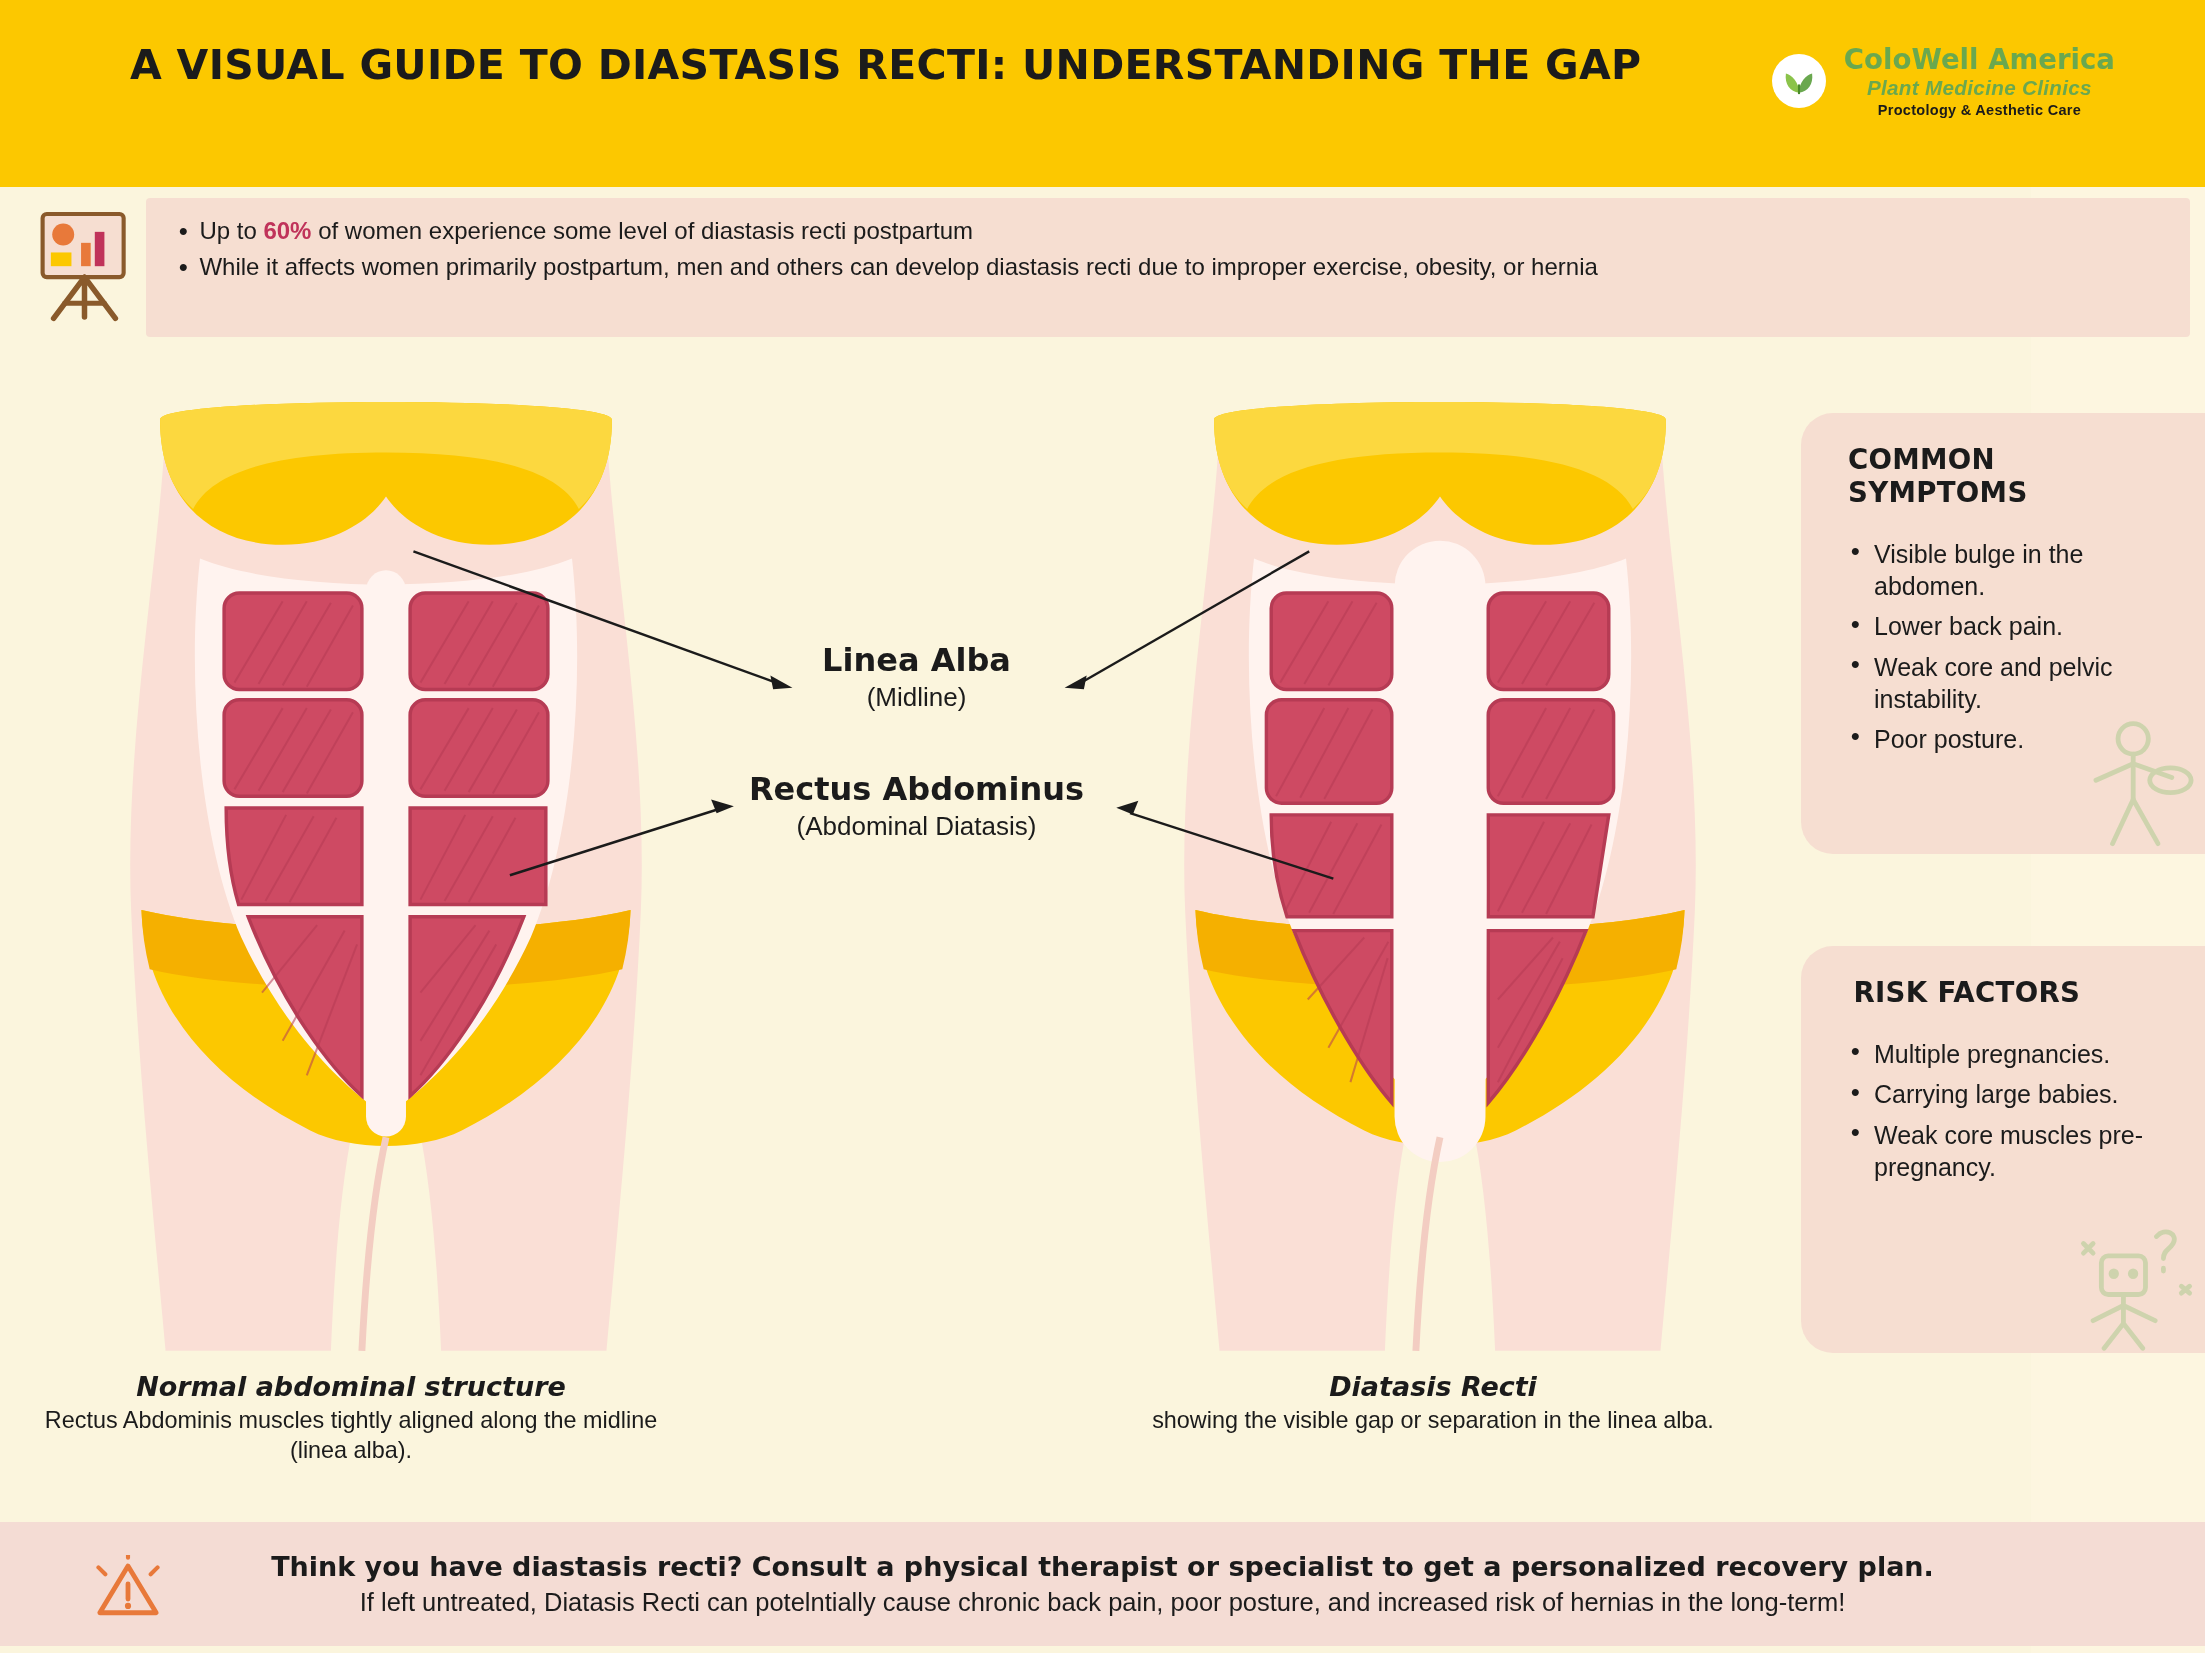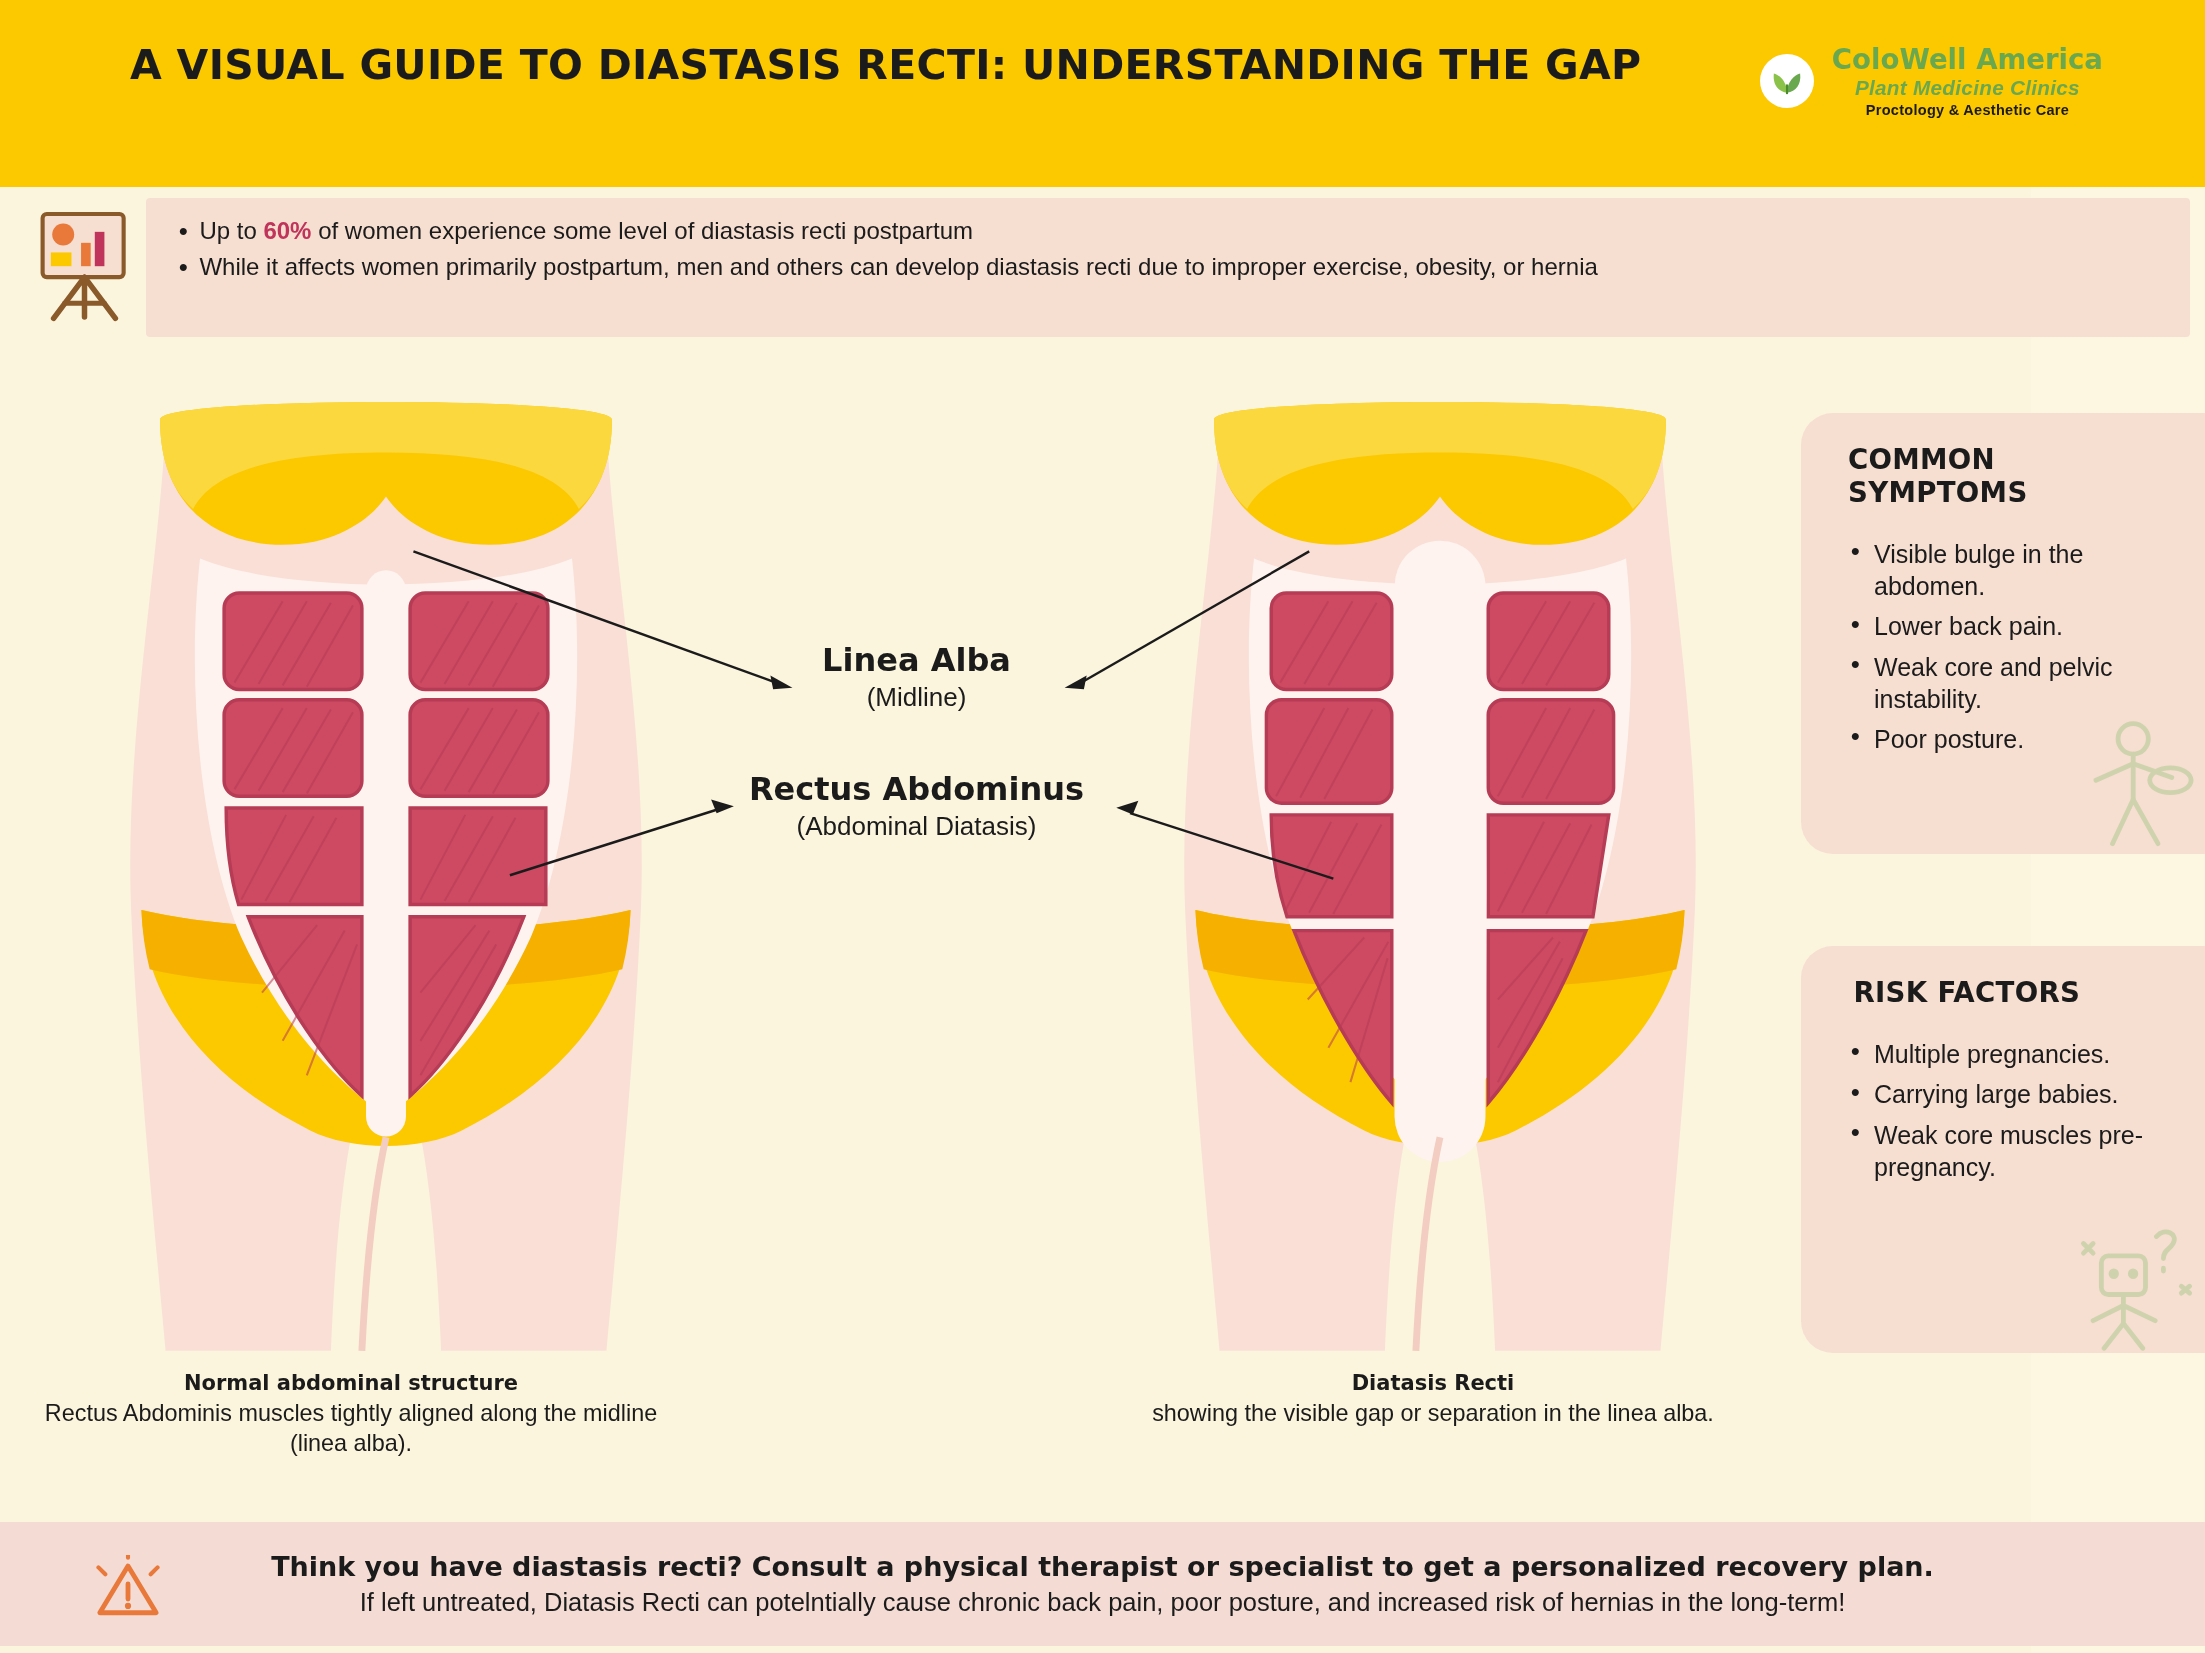--- a/index.html
+++ b/index.html
@@ -17,21 +17,21 @@
     background: #fcc800;
   }
   .header-title {
     position: absolute; left: 130px; top: 40px; width: 1585px;
     font-size: 41px; font-weight: bold; line-height: 1.22;
     color: #1b1b1b; letter-spacing: 0.3px;
     text-transform: uppercase;
     font-family: "DejaVu Sans", sans-serif;
   }
   .logo {
-    position: absolute; right: 102px; top: 43px;
+    position: absolute; right: 90px; top: 43px;
     display: flex; align-items: center; gap: 18px;
   }
   .logo-mark {
     width: 54px; height: 54px; border-radius: 50%;
     background: #ffffff; display: flex; align-items: center; justify-content: center;
   }
   .logo-text { display: flex; flex-direction: column; align-items: center; }
   .logo-l1 { font-size: 27.6px; font-weight: bold; color: #6aa84f; font-family: "DejaVu Sans", sans-serif; }
   .logo-l2 { font-size: 20.7px; font-weight: bold; color: #6aa84f; letter-spacing: 0.3px; font-style: italic; }
   .logo-l3 { font-size: 14.5px; font-weight: bold; color: #1b1b1b; letter-spacing: 0.3px; margin-top: 2.1px; }
@@ -62,21 +62,21 @@
   
   .callouts { position: absolute; left: 703px; top: 641px; width: 427px; text-align: center; }
   .callout-title { font-size: 32px; font-weight: bold; color: #1b1b1b; font-family: "DejaVu Sans", sans-serif; }
   .callout-sub { font-size: 26px; color: #1b1b1b; margin-top: 2.8px; }
   .callout-block2 { margin-top: 57px; }
 
   
   .caption { position: absolute; text-align: center; width: 620px; }
   .caption.left { left: 41px; top: 1371px; }
   .caption.right { left: 1123px; top: 1371px; }
-  .caption h3 { font-size: 21px; font-weight: bold; color: #1b1b1b; font-family: "DejaVu Sans", sans-serif; }
+  .caption h3 { font-size: 27px; font-weight: bold; color: #1b1b1b; font-family: "DejaVu Sans", sans-serif; font-style: italic; }
   .caption p { font-size: 23.4px; color: #1b1b1b; line-height: 1.3; margin-top: 2.8px; }
 
   
   .panel {
     position: absolute; left: 1801px; width: 404px;
     background: #f6ded1; border-radius: 32px 0 0 32px;
     padding: 30px 23.4px 27.6px 36px; overflow: hidden;
   }
   .panel.symptoms { top: 413px; height: 441px; }
   .panel.risks { top: 946px; height: 407px; }

